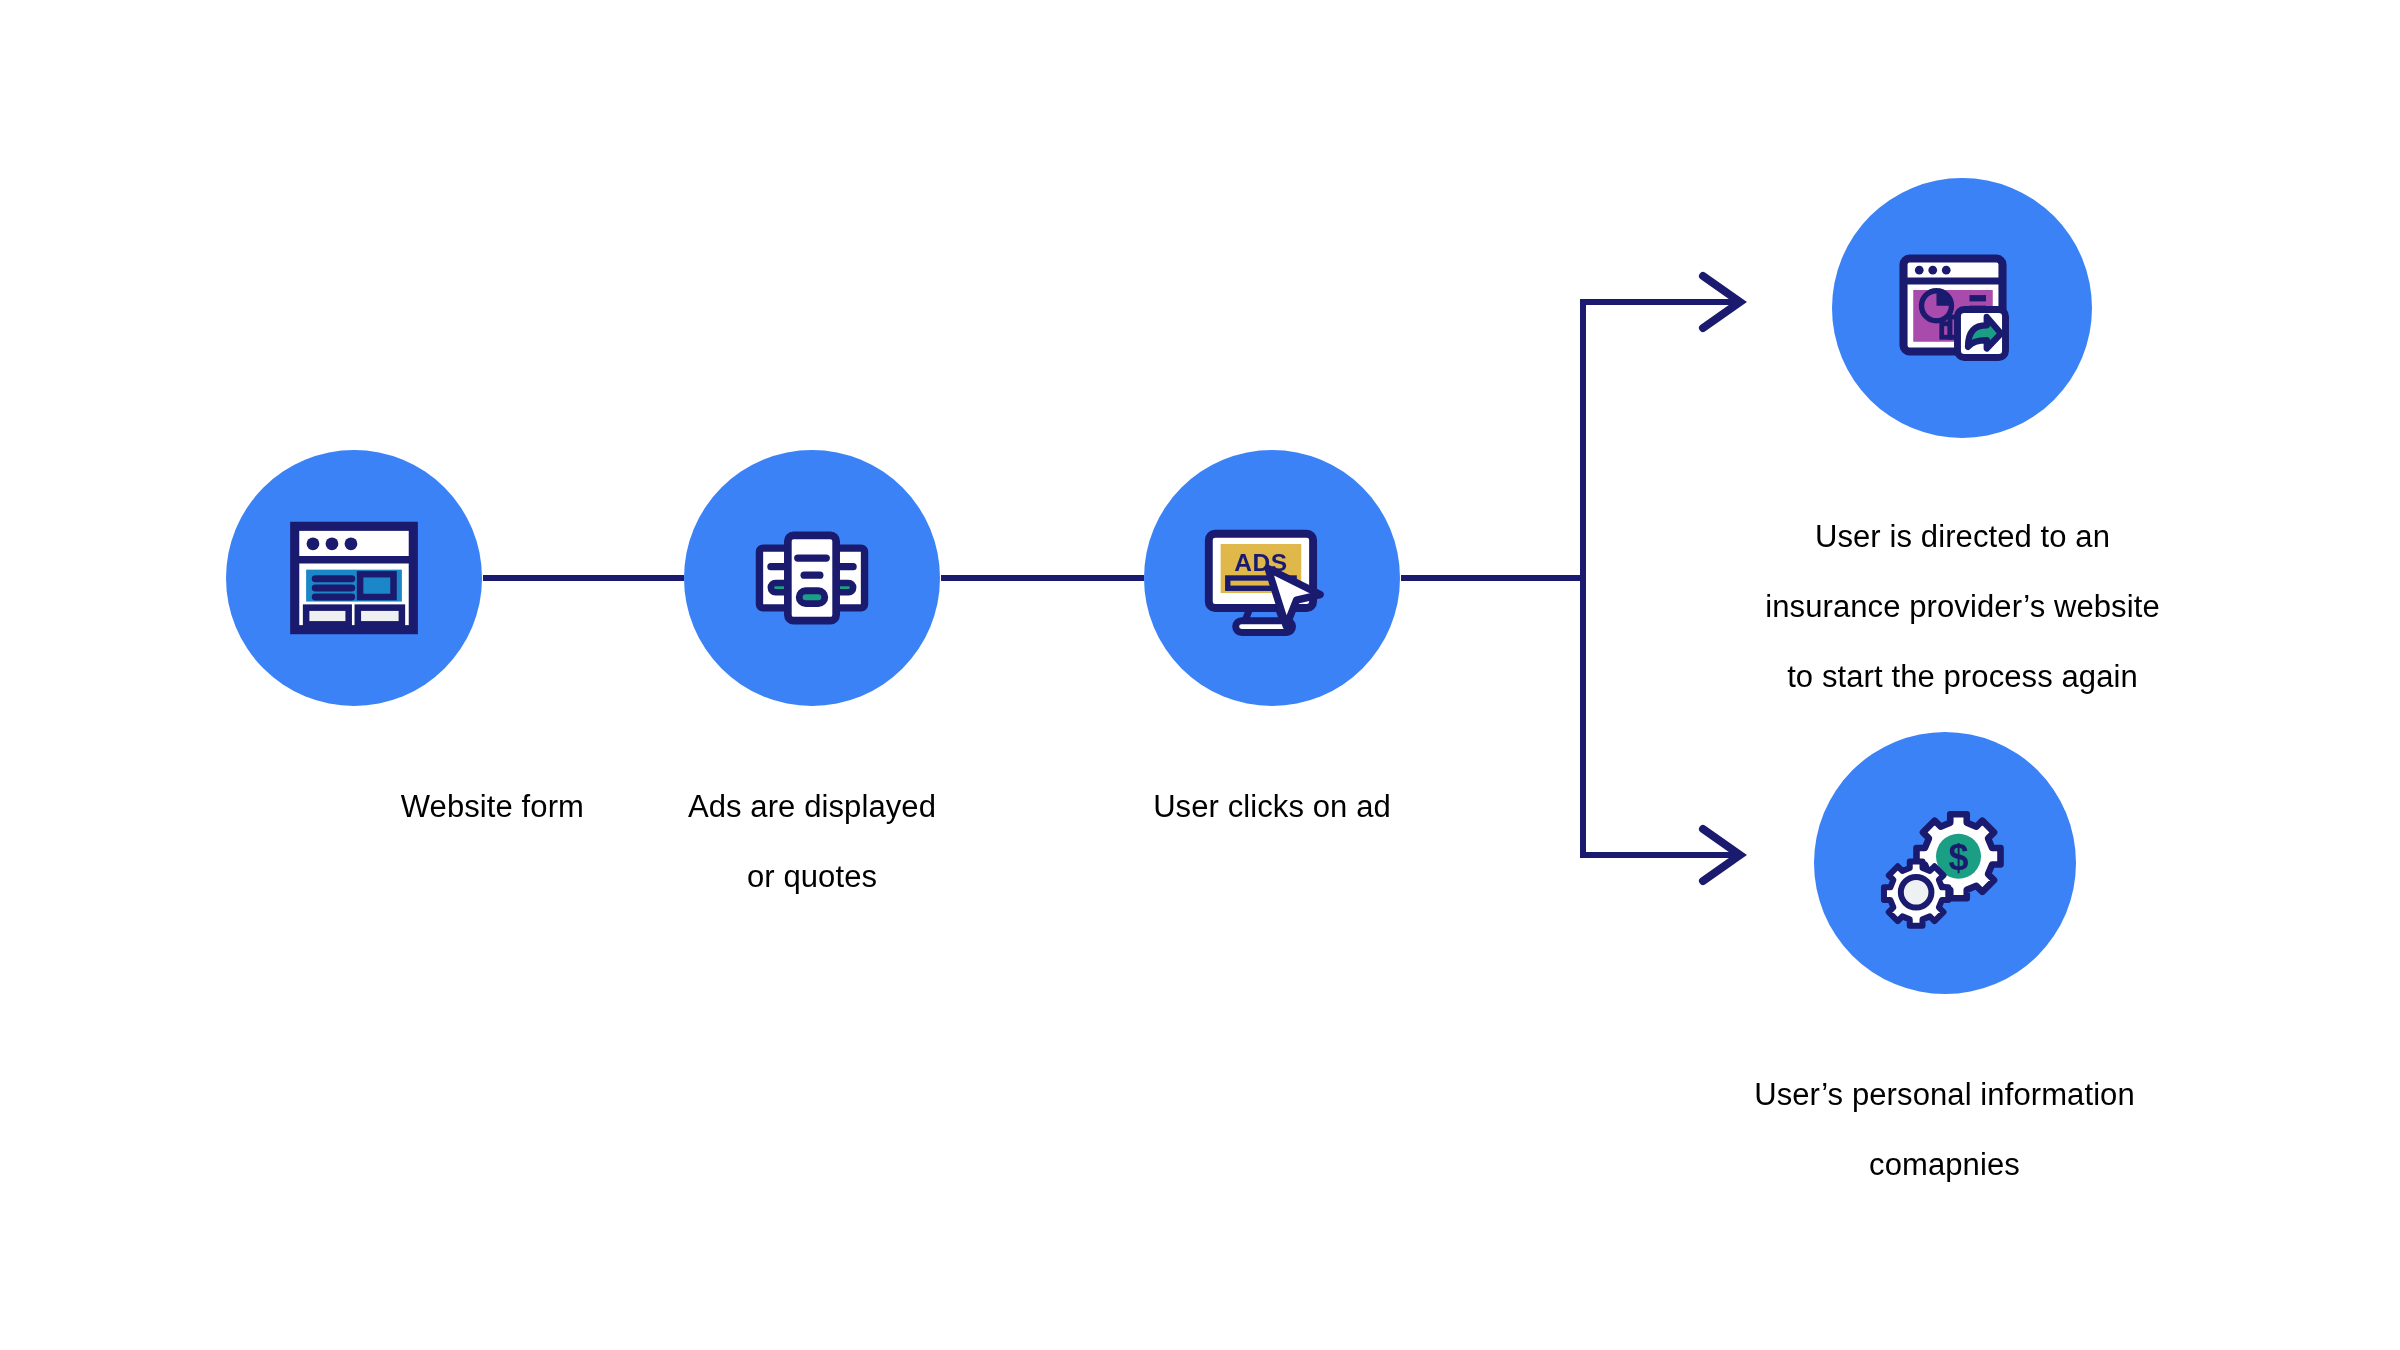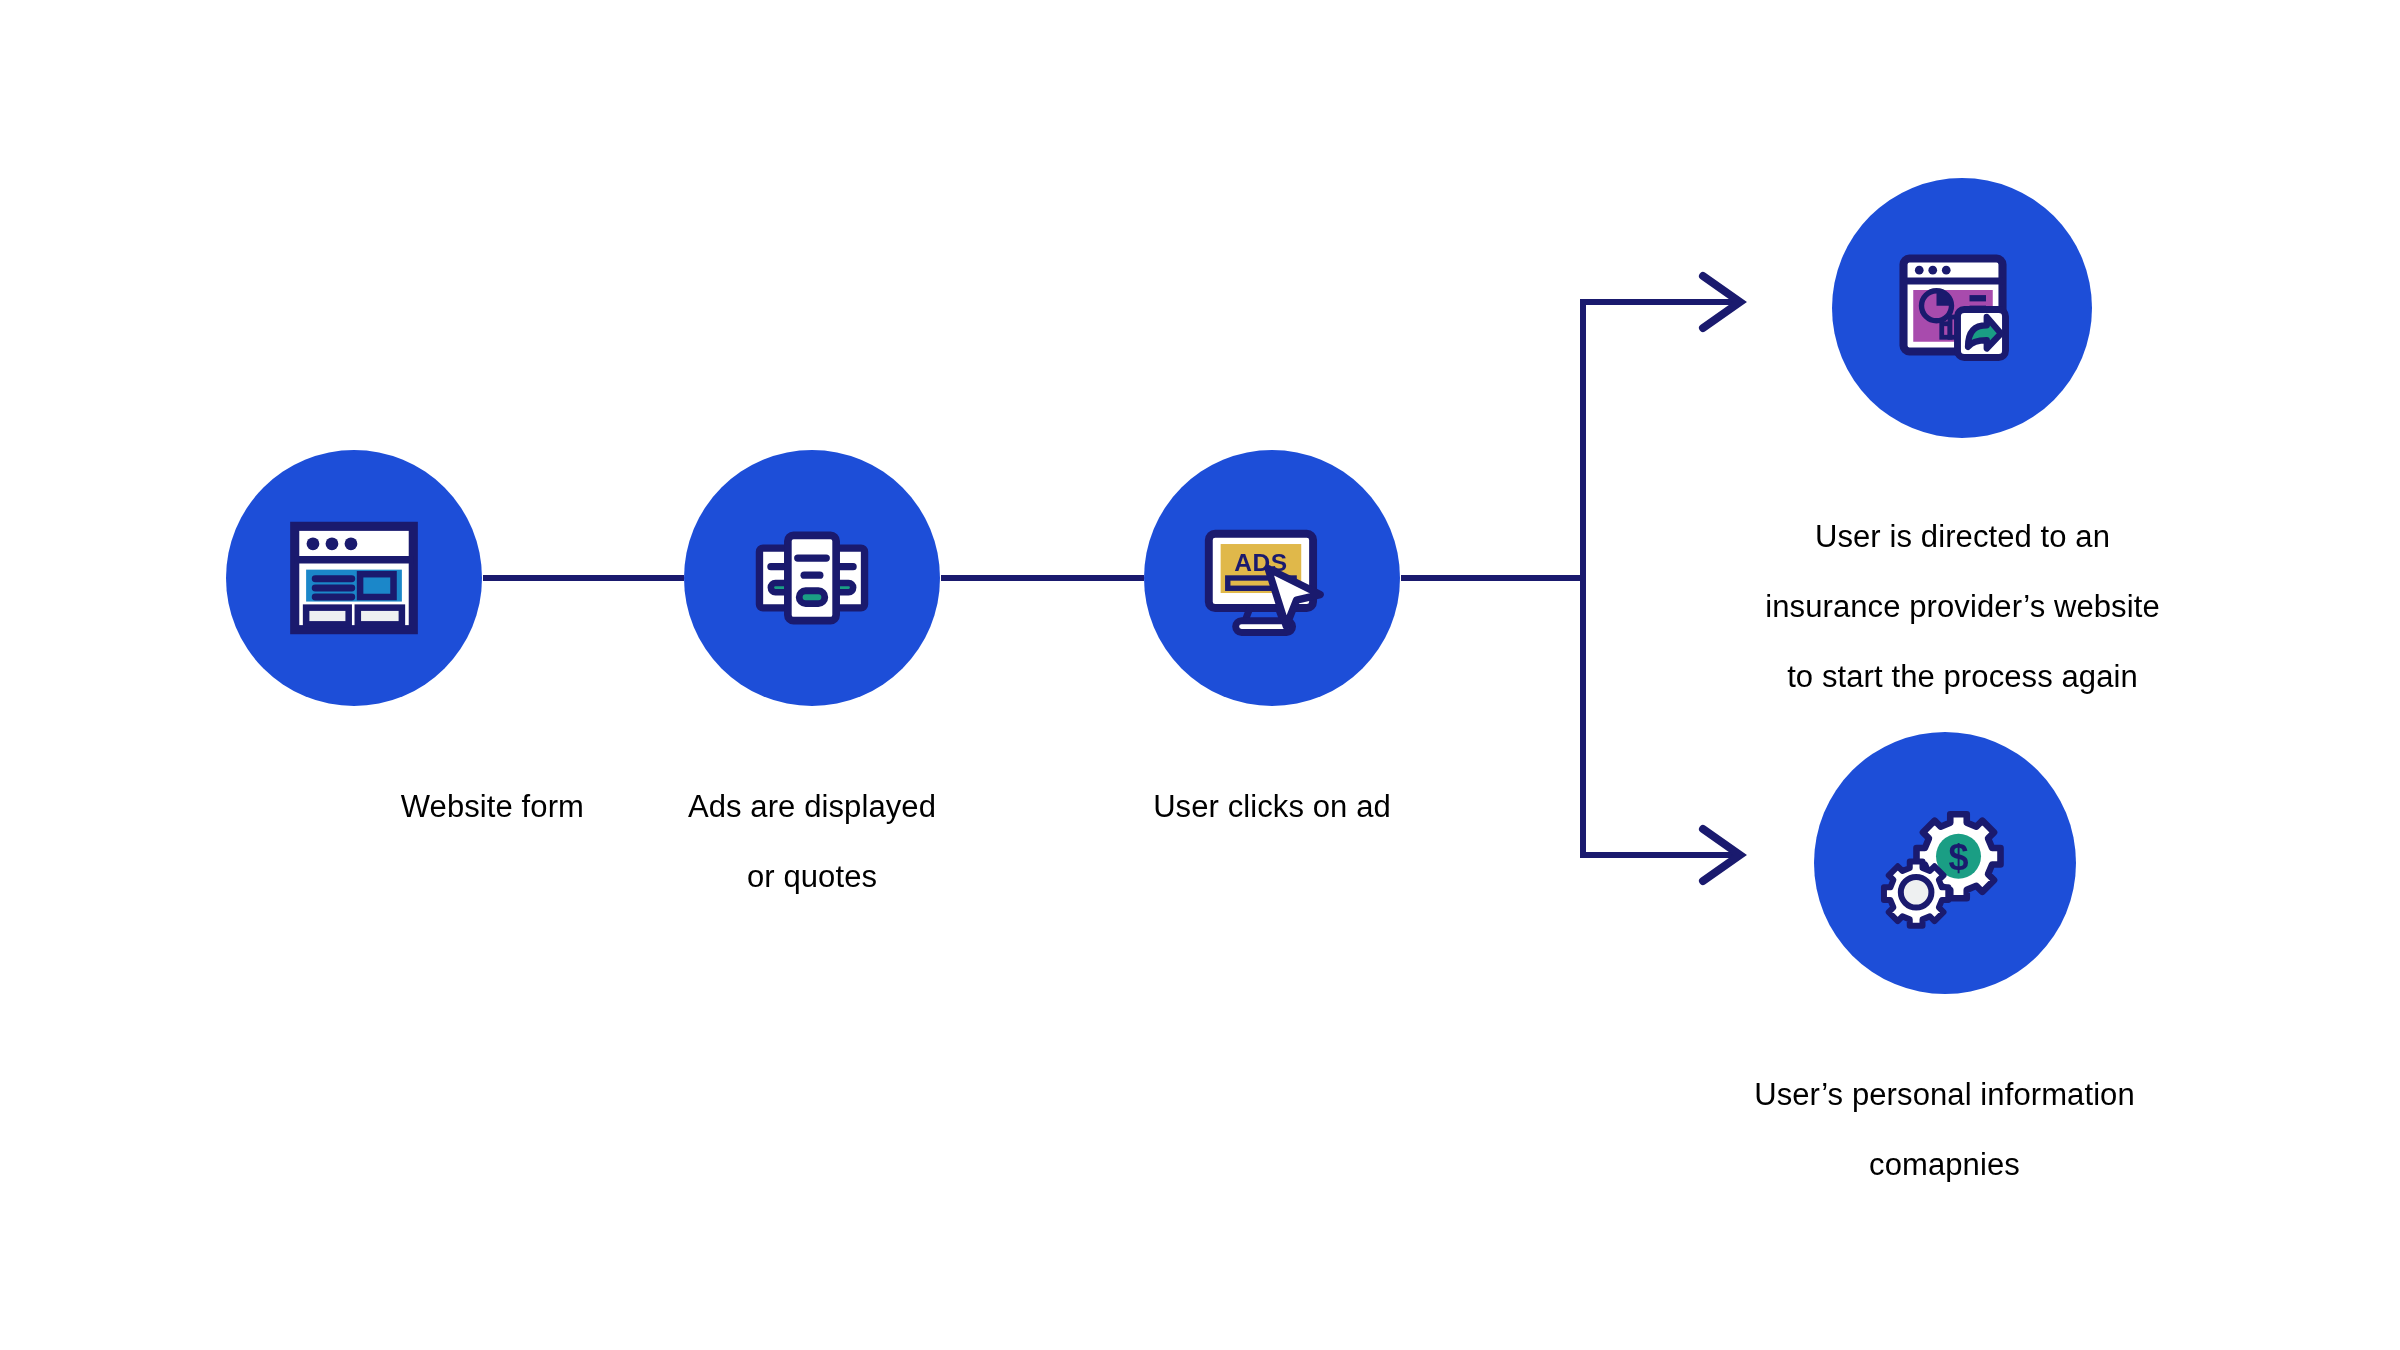--- a/index.html
+++ b/index.html
@@ -26,21 +26,21 @@
     width: 2400px;
     height: 1350px;
     pointer-events: none;
   }
   .node {
     position: absolute;
   }
   .node-circle {
     position: absolute;
     border-radius: 50%;
-    background: #1d4ed8;
+    background: #3b82f6;
     display: flex;
     align-items: center;
     justify-content: center;
   }
   .node-icon {
     display: block;
   }
   .node-label {
     position: absolute;
     text-align: center;

